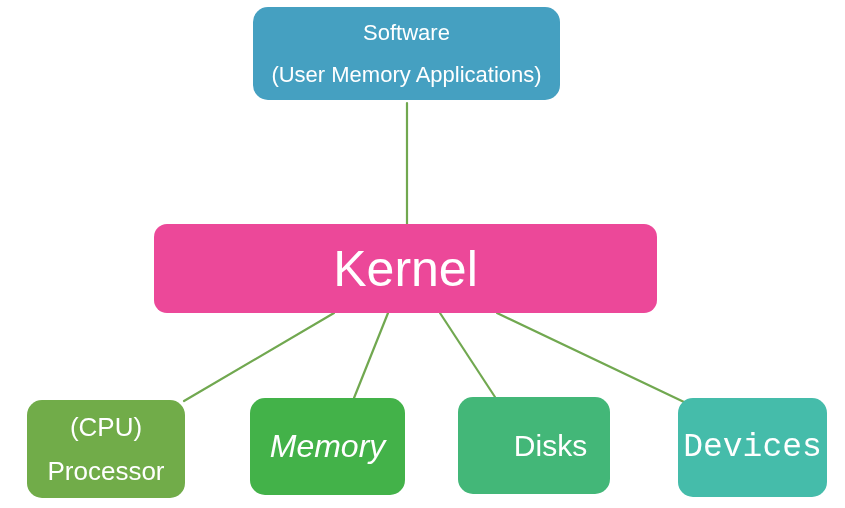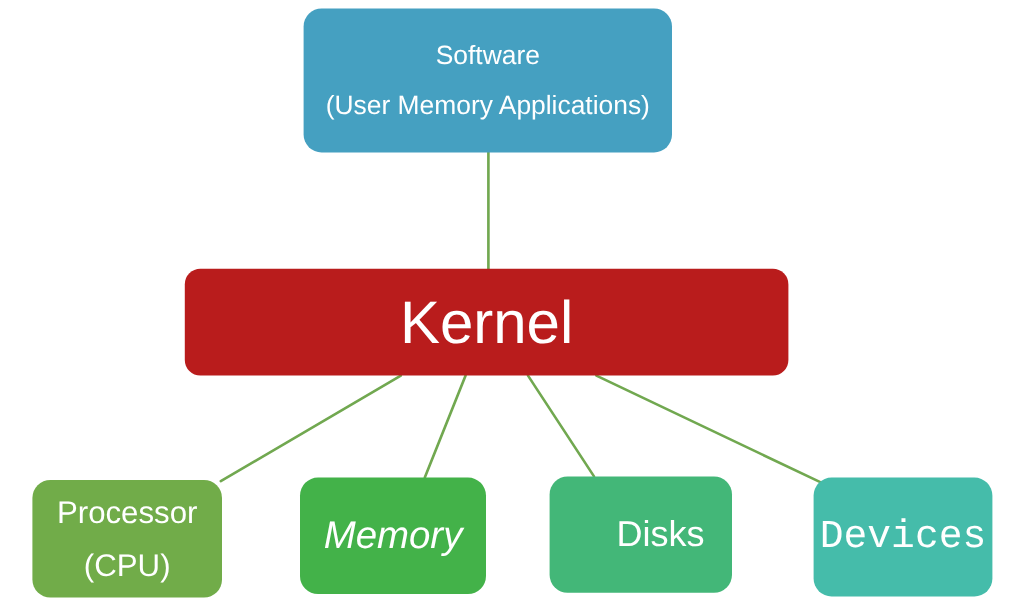--- a/index.html
+++ b/index.html
@@ -29,21 +29,21 @@
     color: #FFFFFF;
     display: flex;
     flex-direction: column;
     align-items: center;
     justify-content: center;
     text-align: center;
     box-sizing: border-box;
   }
   .node-software {
     left: 253px; top: 7px;
-    width: 307px; height: 120px;
+    width: 307px; height: 93px;
     border-radius: 15px;
     font-size: 22px;
   }
   .node-software .nline { line-height: 42px; }
   .node-kernel {
     left: 154px; top: 224px;
     width: 503px; height: 89px;
     border-radius: 13px;
     font-size: 50px;
   }
@@ -91,27 +91,27 @@
     <line class="edge" x1="388" y1="313" x2="354" y2="398" stroke="#71A850"></line>
     <line class="edge" x1="440" y1="313" x2="495" y2="397" stroke="#71A850"></line>
     <line class="edge" x1="497" y1="313" x2="684" y2="402" stroke="#71A850"></line>
   </svg>
 
   <div class="node node-software" style="background: rgb(69, 160, 193);">
     <div class="nline">Software</div>
     <div class="nline">(User Memory Applications)</div>
   </div>
 
-  <div class="node node-kernel" style="background: #b91c1c;">
+  <div class="node node-kernel" style="background: #ec4899;">
     <div class="nline">Kernel</div>
   </div>
 
   <div class="node node-processor" style="background: rgb(113, 172, 73);">
+    <div class="nline">(CPU)</div>
     <div class="nline">Processor</div>
-    <div class="nline">(CPU)</div>
   </div>
 
   <div class="node node-memory" style="background: rgb(67, 178, 73); font-style: italic;">
     <div class="nline">Memory</div>
   </div>
 
   <div class="node node-disks" style="background: rgb(67, 183, 120);">
     <div class="nline">Disks</div>
   </div>
 

